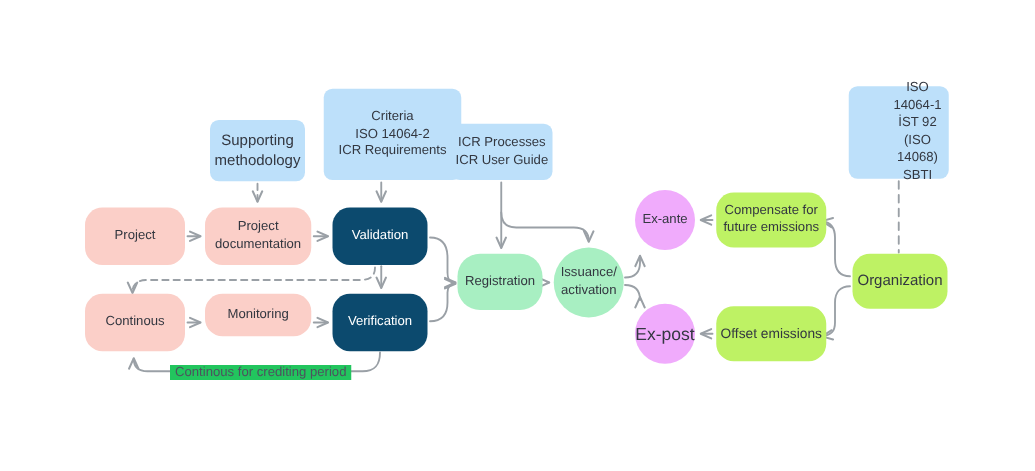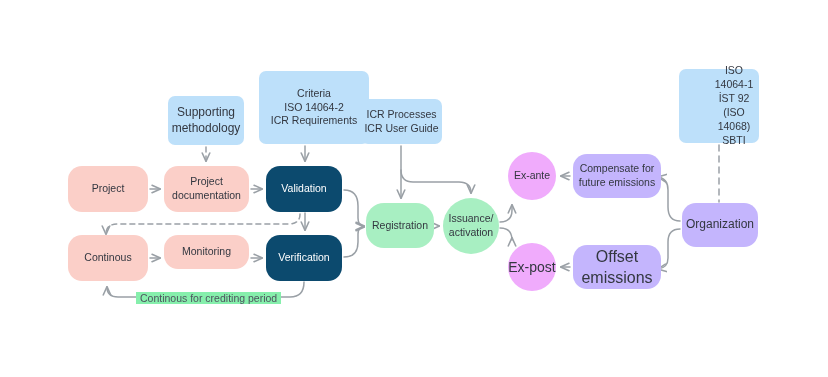--- a/index.html
+++ b/index.html
@@ -48,25 +48,25 @@
   .rrect-lg   { border-radius: 18px; }
   .softbox    { border-radius: 7px; }
   .circle     { border-radius: 50%; }
 
   
   .c-pink   { background: #fbcfc8; }
   .c-green  { background: #0c4a6e; color: #ffffff; }
   .c-blue   { background: #bde0fa; }
   .c-mint   { background: #a8efc2; }
   .c-yellow { background: #f0abfc; }
-  .c-purple { background: #c4b5fd; }
+  .c-purple { background: #bef264; }
 
   .edge-label {
     position: absolute;
-    background: #86efac;
+    background: #22c55e;
     color: #4d535e;
     font-size: 10.5px;
     padding: 0 4px;
     white-space: nowrap;
     z-index: 3;
   }
 </style>
 </head>
 <body>
 
@@ -174,21 +174,21 @@
       <div class="node circle c-yellow" style="left: 508px; top: 152px; width: 48px; height: 48px; font-size: 10.5px;">
         <span class="lbl">Ex-ante</span>
       </div>
       <div class="node circle c-yellow" style="left: 508px; top: 243px; width: 48px; height: 48px; font-size: 14px;">
         <span class="lbl">Ex-post</span>
       </div>
       <div class="node rrect c-purple" style="left: 573px; top: 154px; width: 88px; height: 44px; font-size: 10.5px;">
         <span class="lbl">Compensate for
 future emissions</span>
       </div>
-      <div class="node rrect c-purple" style="left: 573px; top: 245px; width: 88px; height: 44px; font-size: 16px;">
+      <div class="node rrect c-purple" style="left: 573px; top: 245px; width: 88px; height: 44px; font-size: 11px;">
         <span class="lbl">Offset emissions</span>
       </div>
       <div class="node rrect c-purple" style="left: 682px; top: 203px; width: 76px; height: 44px; font-size: 12px;">
         <span class="lbl">Organization</span>
       </div>
     </div>
   <div id="edge-label-layer">
       <div class="edge-label" style="left: 136px; top: 292px;">Continous for crediting period</div>
     </div>
 

